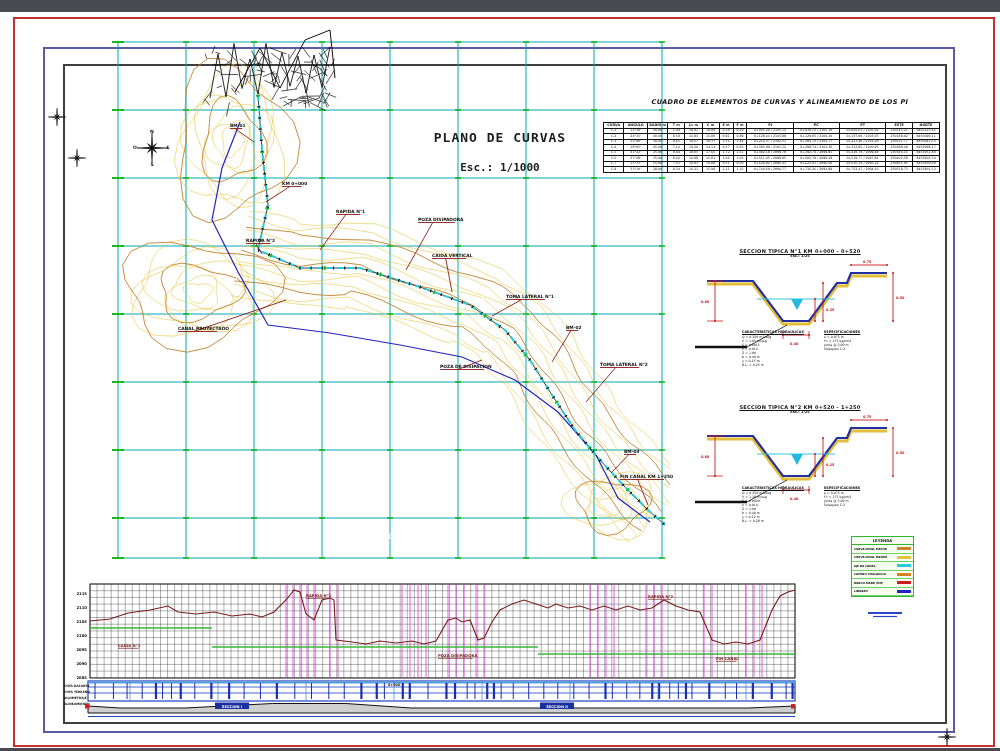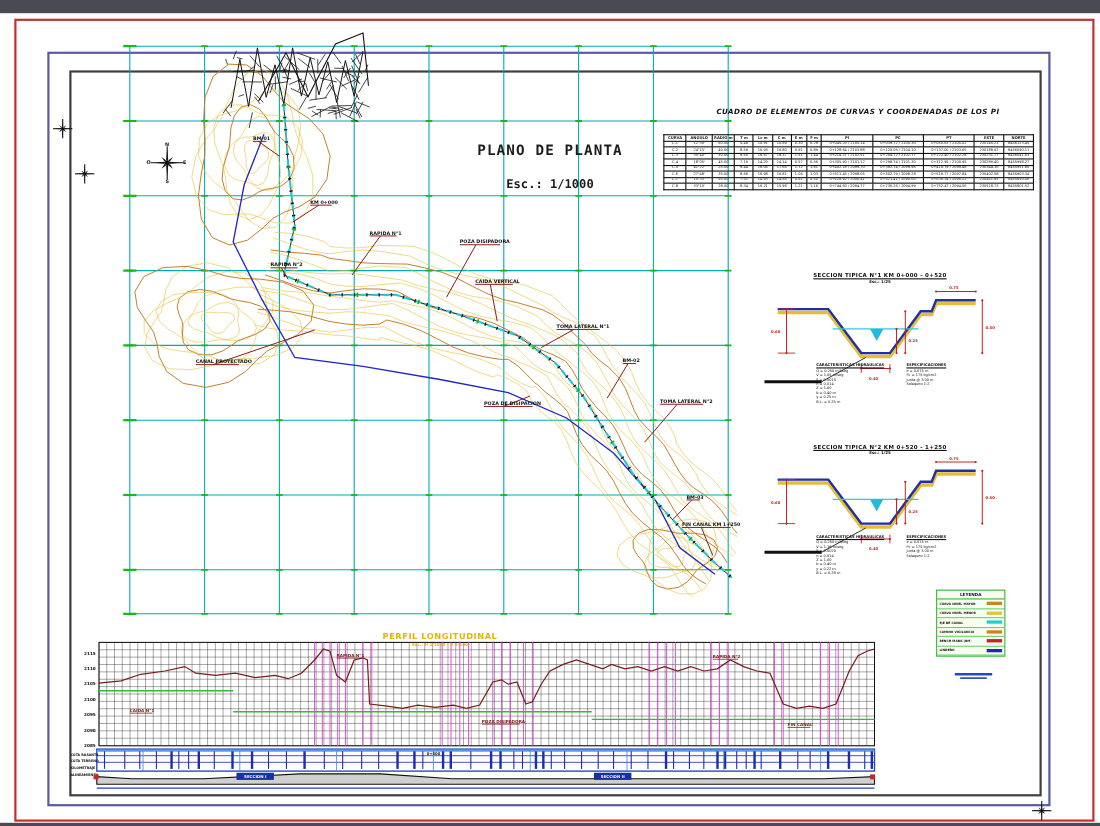--- a/index.html
+++ b/index.html
@@ -27,21 +27,21 @@
   .sec-title .s2{font-size:3.6px;font-weight:bold;}
   .specs{width:150px;display:flex;gap:14px;color:#111;}
   .specs .col{width:68px;}
   .specs .hd{font-size:3.4px;font-weight:bold;text-decoration:underline;margin-bottom:1px;white-space:nowrap;}
   .specs .ln{font-size:3.2px;line-height:1.25;white-space:nowrap;}
   .legend{left:851px;top:536px;width:61px;border:1.6px solid #35b535;background:#f6fff0;}
   .legend .row{display:flex;align-items:center;justify-content:space-between;
        border-bottom:1px solid #6fd06f;height:7.5px;padding:0 2px;}
   .legend .lab{font-size:2.8px;font-weight:bold;color:#111;white-space:nowrap;overflow:hidden;}
   .legend .chip{width:14px;height:3px;flex:none;}
-  .prof-title{left:320px;top:574px;width:160px;text-align:center;color:#eab308;}
+  .prof-title{left:320px;top:532px;width:160px;text-align:center;color:#ffffff;}
   .prof-title .p1{font-size:7.5px;font-weight:bold;letter-spacing:.5px;}
   .prof-title .p2{font-size:3.8px;font-weight:bold;}
 </style>
 </head>
 <body>
 
 <div class="sheet"></div>
 <div class="frame frame-red"></div>
 <div class="frame frame-blue"></div>
 <div class="frame frame-gray"></div>
@@ -748,25 +748,25 @@
         <text x="232" y="707.5" font-size="3.6" font-weight="bold" fill="#fff" text-anchor="middle">SECCION I</text>
       </g>
       <g>
         <rect x="540" y="702.5" width="34" height="6.5" fill="#1a2fa0"></rect>
         <text x="557" y="707.5" font-size="3.6" font-weight="bold" fill="#fff" text-anchor="middle">SECCION II</text>
       </g>
     </g>
   </svg>
 
 <div class="abs plan-title">
-  <div class="t1">PLANO DE PLANTA</div>
+  <div class="t1">PLANO DE CURVAS</div>
   <div class="t2">Esc.:   1/1000</div>
 </div>
 
-<div class="abs tbl-title">CUADRO DE ELEMENTOS DE CURVAS Y COORDENADAS DE LOS PI</div>
+<div class="abs tbl-title">CUADRO DE ELEMENTOS DE CURVAS Y ALINEAMIENTO DE LOS PI</div>
 <div class="abs curve-table">
   <table>
     <thead>
         <tr id="ct-head">
           <th style="width: 6%;">CURVA</th>
           <th style="width: 7%;">ANGULO</th>
           <th style="width: 6%;">RADIO m</th>
           <th style="width: 5%;">T m</th>
           <th style="width: 5%;">Lc m</th>
           <th style="width: 5%;">C m</th>

